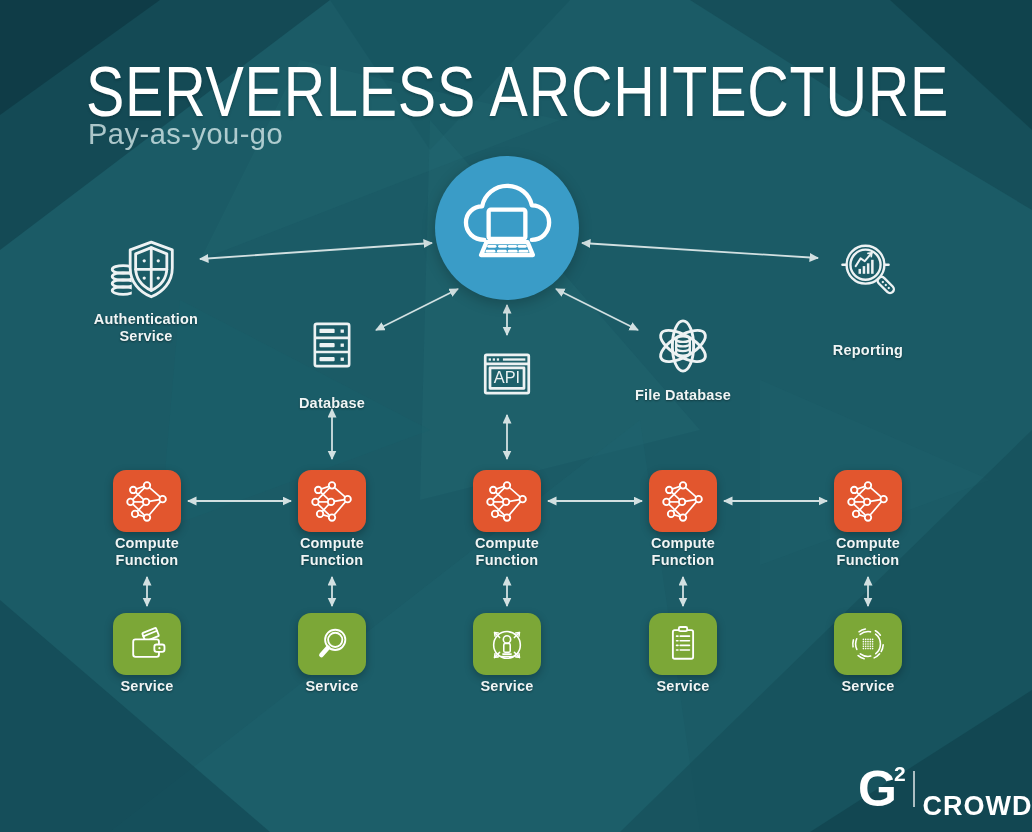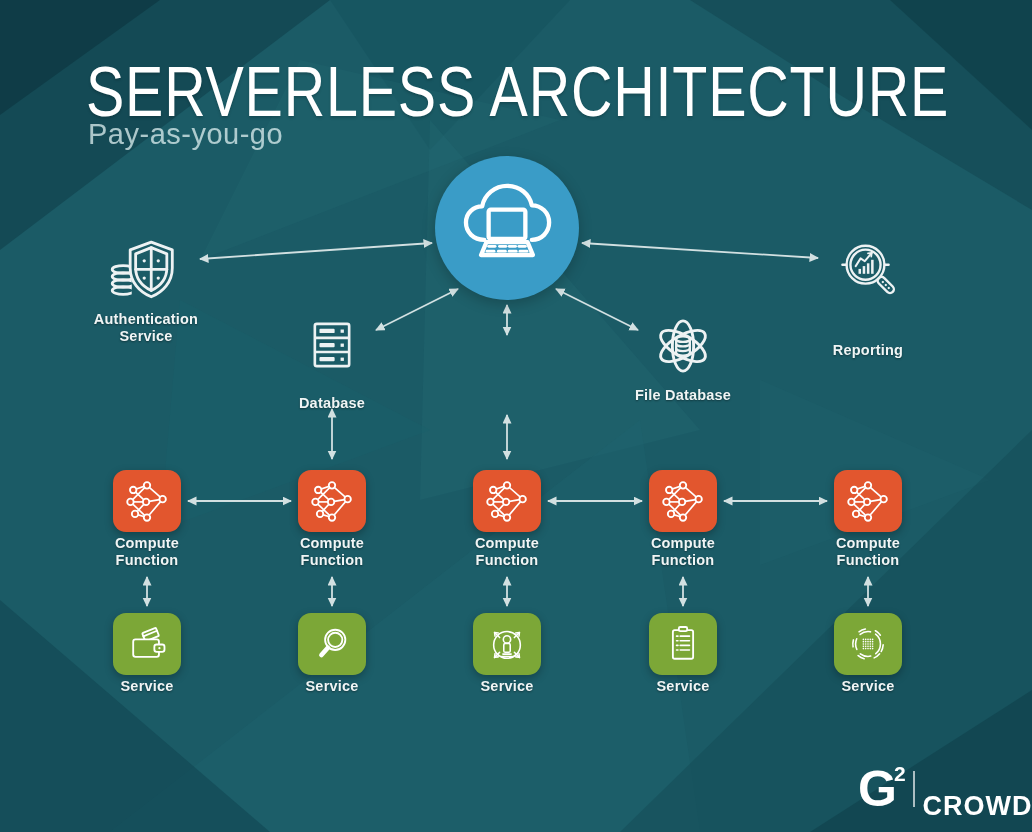--- a/index.html
+++ b/index.html
@@ -164,20 +164,34 @@
         <rect x="31" y="46.8" width="23" height="6.5" rx="1.5"></rect>
         <rect x="31" y="68.1" width="23" height="6.5" rx="1.5"></rect>
         <rect x="63" y="26.5" width="5" height="5"></rect>
         <rect x="63" y="47.8" width="5" height="5"></rect>
         <rect x="63" y="69.1" width="5" height="5"></rect>
       </g>
     </svg>
   </div>
   <div class="lbl" style="left:332px;top:395px;">Database</div>
 
+  <div class="icon-wrap" style="left:473px;top:340px;">
+    <svg width="68" height="68" viewBox="0 0 100 100" fill="none" stroke="#ffffff" stroke-width="4" stroke-linejoin="round" opacity=".92">
+      <rect x="18" y="22" width="64" height="56" rx="2"></rect>
+      <line x1="18" y1="35" x2="82" y2="35"></line>
+      <g fill="#ffffff" stroke="none">
+        <rect x="23" y="27" width="3.4" height="3.4"></rect>
+          <rect x="29" y="27" width="3.4" height="3.4"></rect>
+          <rect x="35" y="27" width="3.4" height="3.4"></rect>
+      </g>
+      <line x1="44" y1="28.7" x2="77" y2="28.7" stroke-width="3.4"></line>
+      <rect x="25" y="41" width="50" height="30"></rect>
+      <text x="50" y="63" text-anchor="middle" font-family="Liberation Sans, sans-serif" font-size="24" font-weight="400" fill="#ffffff" stroke="none">API</text>
+    </svg>
+  </div>
 
   <div class="icon-wrap" style="left:645px;top:308px;">
     <svg width="76" height="76" viewBox="0 0 100 100" fill="none" stroke="#ffffff" stroke-width="3.8" stroke-linecap="round" opacity=".92">
       <g transform="rotate(90 50 50)">
           <ellipse cx="50" cy="50" rx="33" ry="14"></ellipse>
         </g>
       <g transform="rotate(30 50 50)">
           <ellipse cx="50" cy="50" rx="33" ry="14"></ellipse>
         </g>
       <g transform="rotate(150 50 50)">

